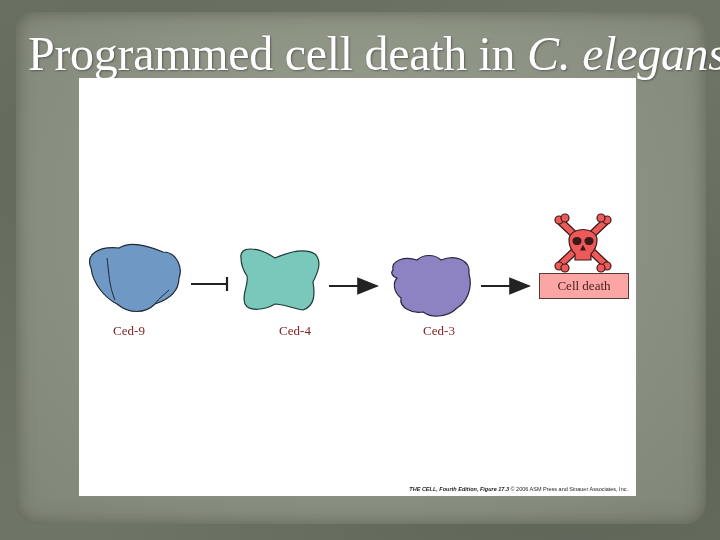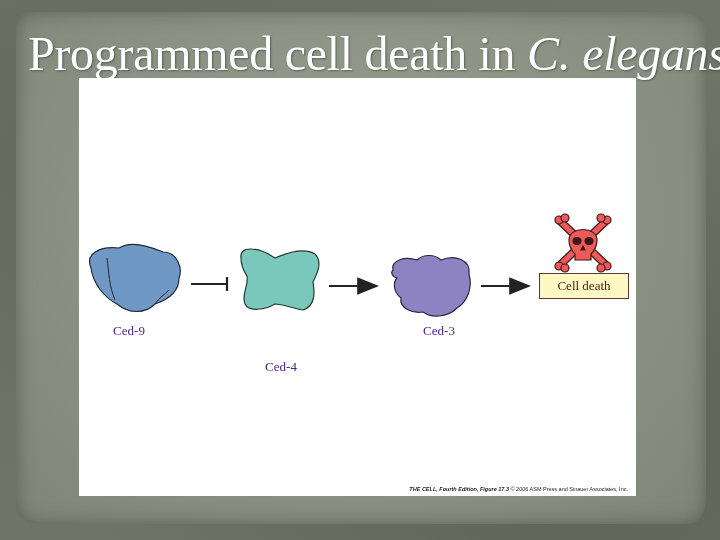--- a/index.html
+++ b/index.html
@@ -27,26 +27,26 @@
     font-size:48px; color:#ffffff; letter-spacing:-0.3px;
     text-shadow: 1px 1px 2px rgba(40,40,40,0.5);
     white-space:nowrap;
   }
   .title em { font-style:italic; }
   .figure {
     position:absolute; left:79px; top:78px; width:557px; height:418px;
     background:#ffffff;
   }
   .label {
-    position:absolute; font-family:"Liberation Serif", serif; font-size:13px; color:#4c1d95;
+    position:absolute; font-family:"Liberation Serif", serif; font-size:13px; color:#7f1d1d;
     transform:translateX(-50%); white-space:nowrap;
   }
   .death-box {
     position:absolute; left:460px; top:195px; width:88px; height:24px;
-    background:#fef9c3; border:1px solid #5a3a38;
+    background:#fca5a5; border:1px solid #5a3a38;
     font-size:13px; color:#4a2220; text-align:center; line-height:24px;
     font-family:"Liberation Serif", serif;
   }
   .caption {
     position:absolute; right:8px; bottom:4px; font-family:"Liberation Sans", sans-serif;
     font-size:5.5px; color:#222; white-space:nowrap;
   }
   .caption b { font-style:italic; }
   svg { position:absolute; left:0; top:0; }
 </style>
@@ -103,19 +103,19 @@
       <circle cx="528" cy="188" r="4"></circle>
         <circle cx="522" cy="190" r="4"></circle>
       <path d="M490,162 C490,148 518,148 518,162 C518,170 514,174 512,176 L512,182 L496,182 L496,176 C494,174 490,170 490,162 Z"></path>
       <ellipse cx="498" cy="163" rx="4" ry="3.5" fill="#3a1a1a"></ellipse>
       <ellipse cx="510" cy="163" rx="4" ry="3.5" fill="#3a1a1a"></ellipse>
       <path d="M504,168 L502,172 L506,172 Z" fill="#3a1a1a"></path>
     </g>
   </svg>
 
   <div class="label" style="left:50px; top:245px;">Ced-9</div>
-  <div class="label" style="left:202px; top:245px;margin-top:36px;">Ced-4</div>
+  <div class="label" style="left:216px; top:245px;">Ced-4</div>
   <div class="label" style="left:360px; top:245px;">Ced-3</div>
 
   <div class="death-box">Cell death</div>
 
   <div class="caption"><b>THE CELL, Fourth Edition, Figure 17.3</b><span> © 2006 ASM Press and Sinauer Associates, Inc.</span></div>
 </div>
 
 </body></html>

